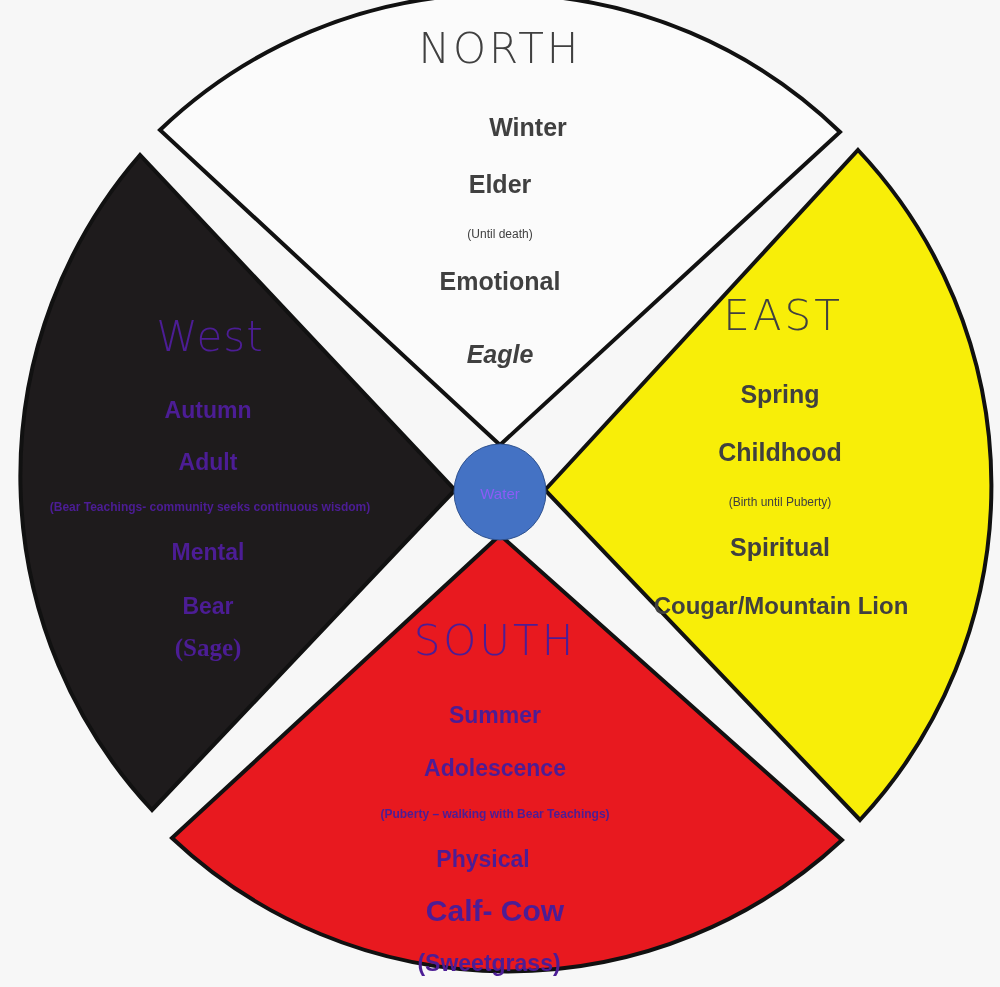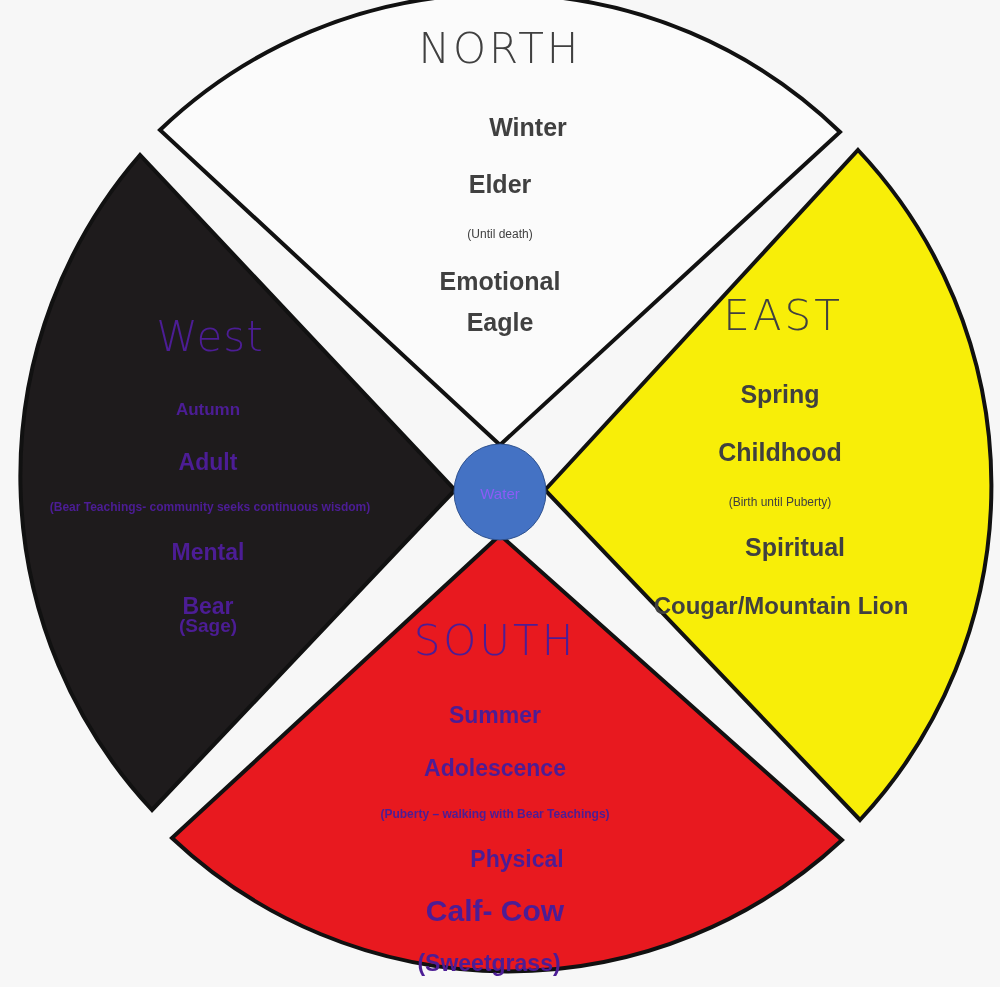--- a/index.html
+++ b/index.html
@@ -29,36 +29,36 @@
   <ellipse cx="500" cy="492" rx="46" ry="48" fill="#4472c4" stroke="#2f528f" stroke-width="1"></ellipse>
 </svg>
 
 <div class="lbl water-text" style="left:500px; top:493px;">Water</div>
 
 <div class="lbl hand dark" style="left:500px; top:48px;">NORTH</div>
 <div class="lbl big dark" style="left:500px; top:127px;margin-left:28px;">Winter</div>
 <div class="lbl big dark" style="left:500px; top:184px;">Elder</div>
 <div class="lbl small dark" style="left:500px; top:234px; font-weight:normal;">(Until death)</div>
 <div class="lbl big dark" style="left:500px; top:281px;">Emotional</div>
-<div class="lbl big dark" style="left:500px; top:322px;">Eagle</div>
+<div class="lbl big dark" style="left:500px; top:354px;font-style:italic;">Eagle</div>
 
 <div class="lbl hand dark" style="left:783px; top:315px;">EAST</div>
 <div class="lbl big dark" style="left:780px; top:394px;">Spring</div>
 <div class="lbl big dark" style="left:780px; top:452px;">Childhood</div>
 <div class="lbl small dark" style="left:780px; top:502px; font-weight:normal;">(Birth until Puberty)</div>
-<div class="lbl big dark" style="left:780px; top:547px;margin-left:15px;">Spiritual</div>
+<div class="lbl big dark" style="left:780px; top:547px;">Spiritual</div>
 <div class="lbl big dark" style="left:781px; top:606px; font-size:24px;">Cougar/Mountain Lion</div>
 
 <div class="lbl hand light" style="left:495px; top:640px;">SOUTH</div>
 <div class="lbl big light" style="left:495px; top:715px; font-size:23px;">Summer</div>
 <div class="lbl big light" style="left:495px; top:768px; font-size:23px;">Adolescence</div>
 <div class="lbl small light" style="left:495px; top:814px;">(Puberty – walking with Bear Teachings)</div>
-<div class="lbl big light" style="left:517px; top:859px; font-size:23px;">Physical</div>
+<div class="lbl big light" style="left:483px; top:859px; font-size:23px;">Physical</div>
 <div class="lbl big light" style="left:495px; top:911px; font-size:30px;">Calf- Cow</div>
 <div class="lbl big light" style="left:489px; top:963px; font-size:23px;">(Sweetgrass)</div>
 
 <div class="lbl hand light" style="left:210px; top:336px; letter-spacing:1px;">West</div>
-<div class="lbl big light" style="left:208px; top:410px; font-size:17px;">Autumn</div>
+<div class="lbl big light" style="left:208px; top:410px; font-size:23px;">Autumn</div>
 <div class="lbl big light" style="left:208px; top:462px; font-size:23px;">Adult</div>
 <div class="lbl small light" style="left:210px; top:507px;">(Bear Teachings- community seeks continuous wisdom)</div>
 <div class="lbl big light" style="left:208px; top:552px; font-size:23px;">Mental</div>
 <div class="lbl big light" style="left:208px; top:606px; font-size:23px;">Bear</div>
-<div class="lbl big light" style="left:208px; top:626px; font-size:19px;">(Sage)</div>
+<div class="lbl big light" style="left:208px; top:648px; font-size:25px;font-family:Liberation Serif, serif;">(Sage)</div>
 
 </body></html>

